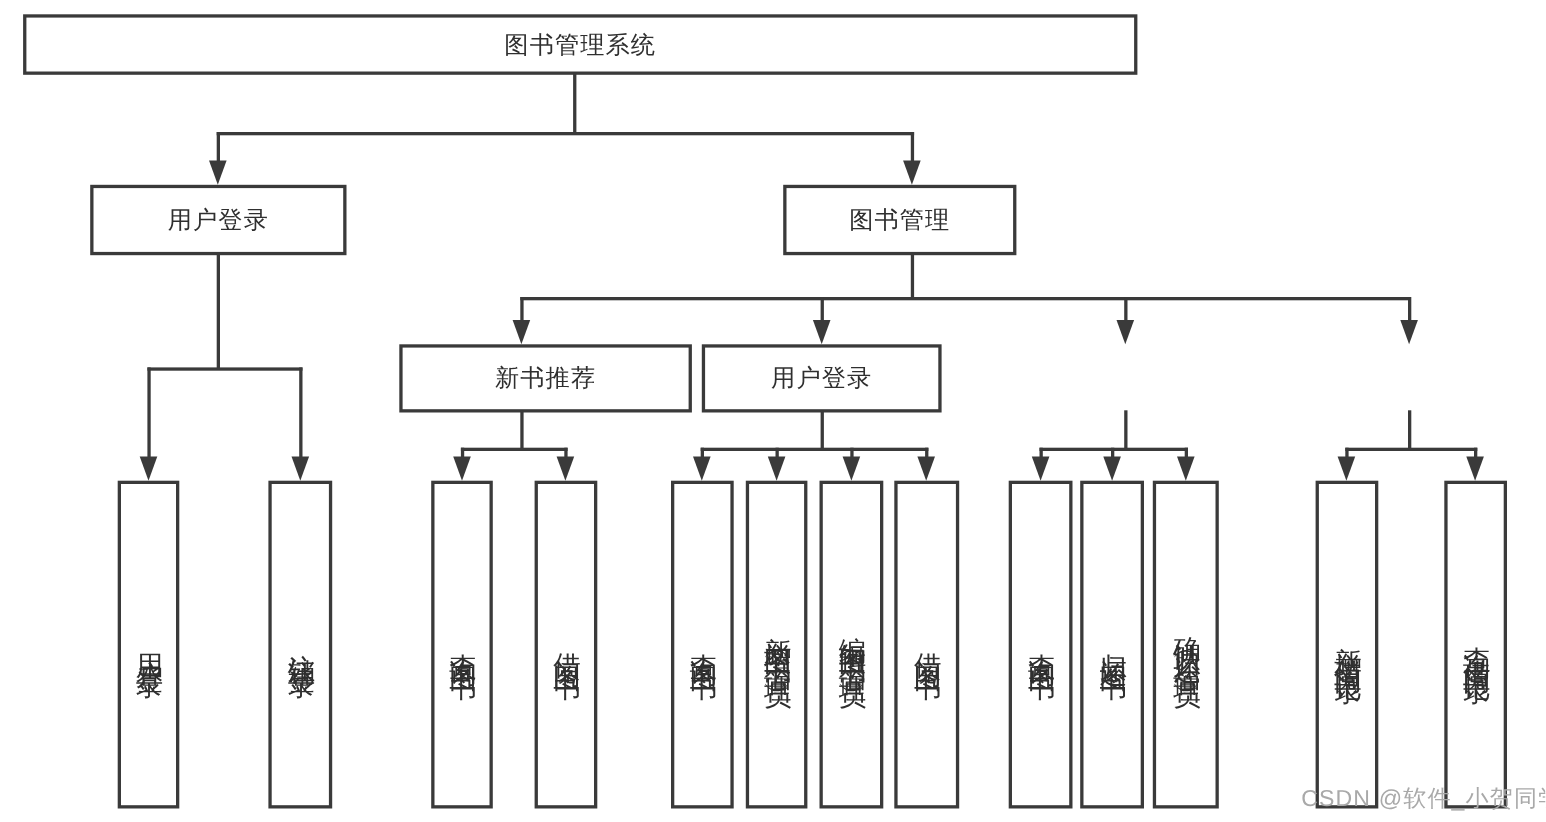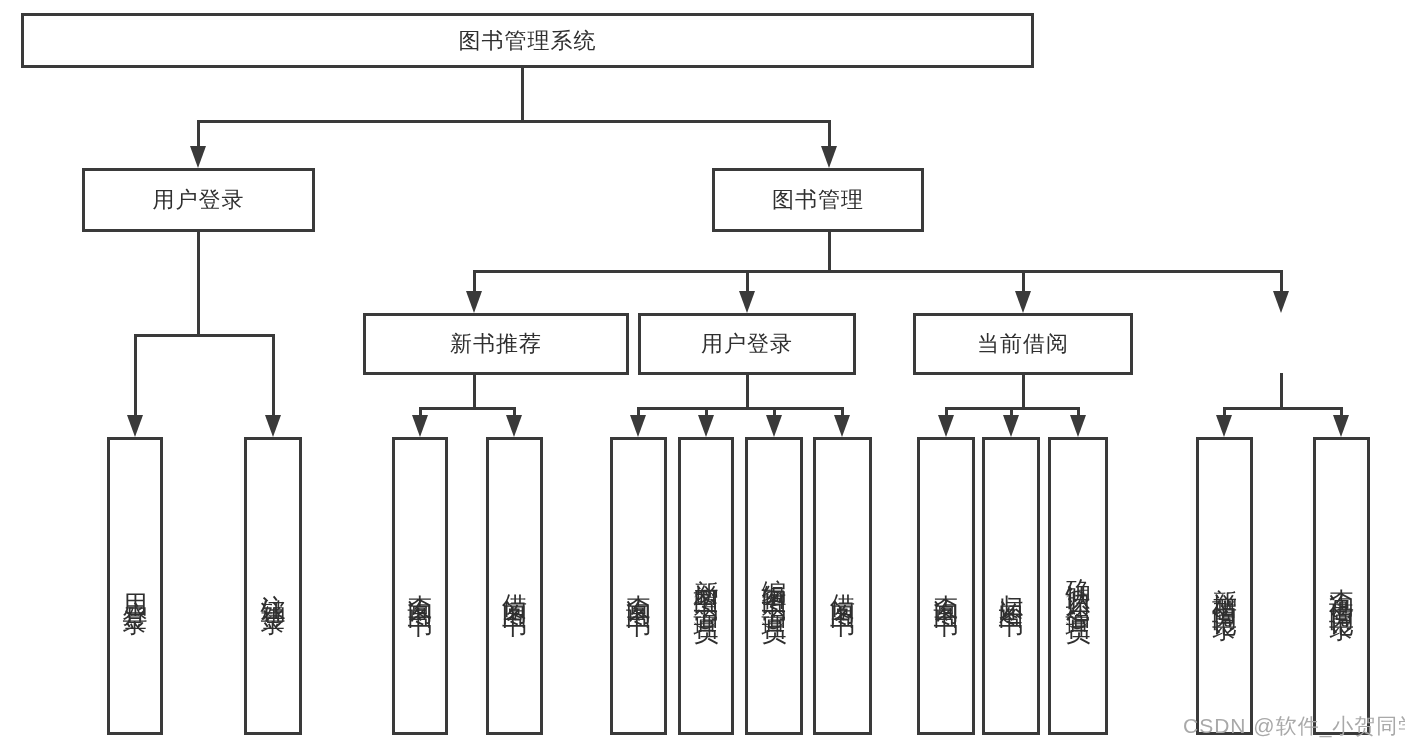--- a/index.html
+++ b/index.html
@@ -47,23 +47,20 @@
   </div>
   <div class="box h" style="left:712px;top:168px;width:212px;height:64px">
     <span>图书管理</span>
   </div>
 
   <div class="box h" style="left:363px;top:313px;width:266px;height:62px">
     <span>新书推荐</span>
   </div>
   <div class="box h" style="left:638px;top:313px;width:218px;height:62px">
     <span>用户登录</span>
-  </div>
-  <div class="box h" style="left:913px;top:313px;width:220px;height:62px">
-    <span>当前借阅</span>
   </div>
 
   <div class="box v" style="left:107px;top:437px;width:56px;height:298px">
     <span>用户登录</span>
   </div>
   <div class="box v" style="left:244px;top:437px;width:58px;height:298px">
     <span>注销登录</span>
   </div>
 
   <div class="box v" style="left:392px;top:437px;width:56px;height:298px">

